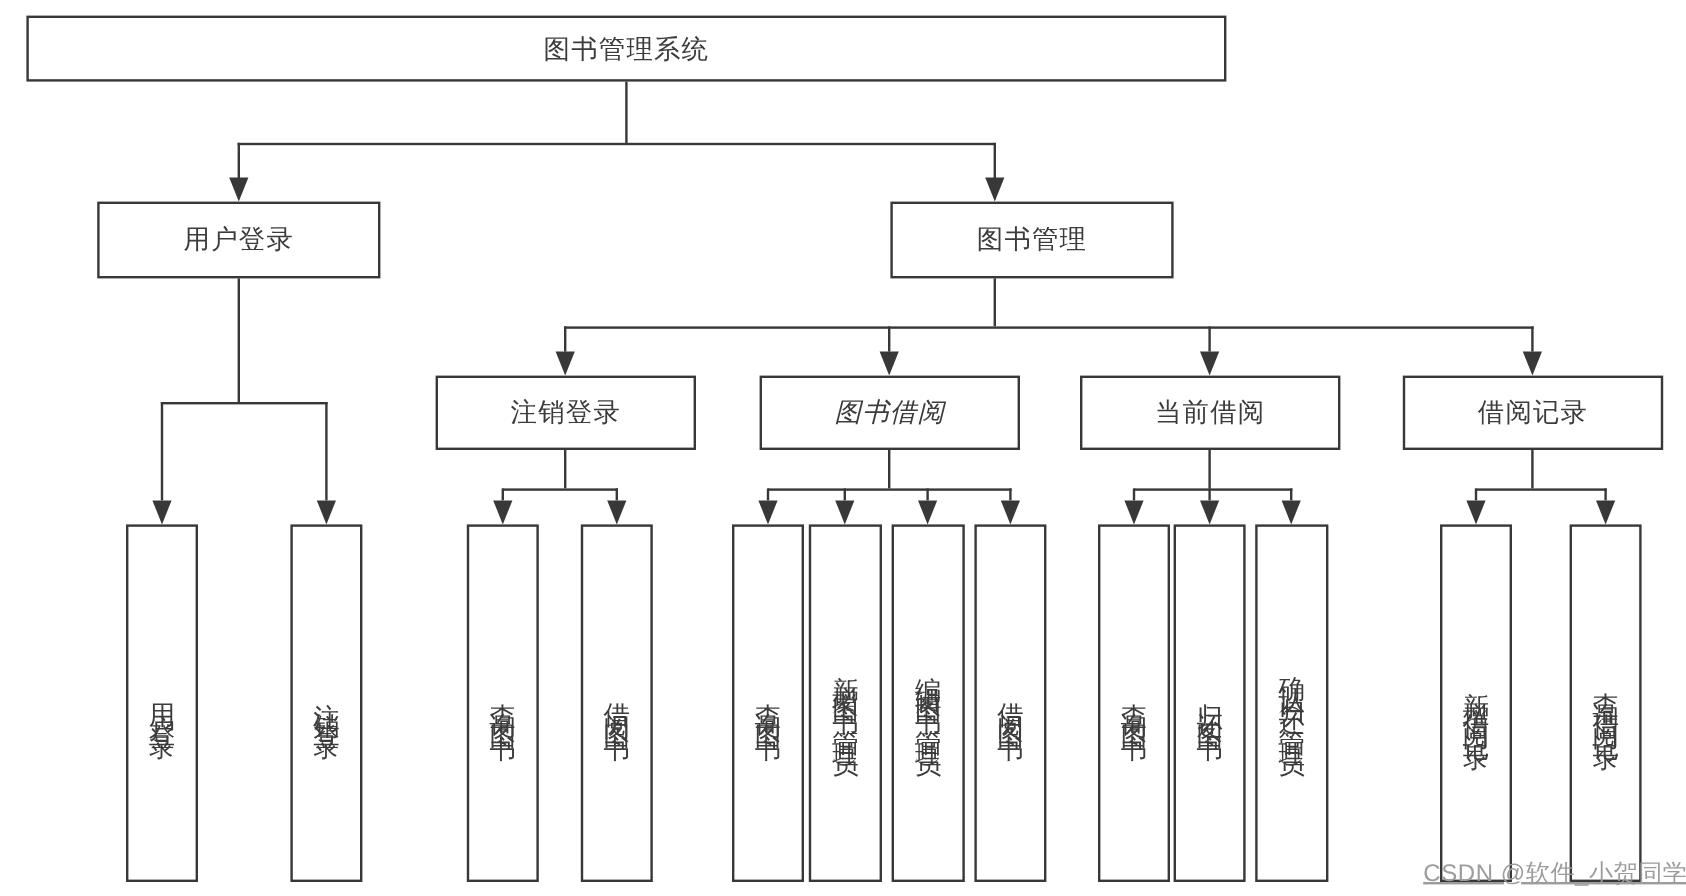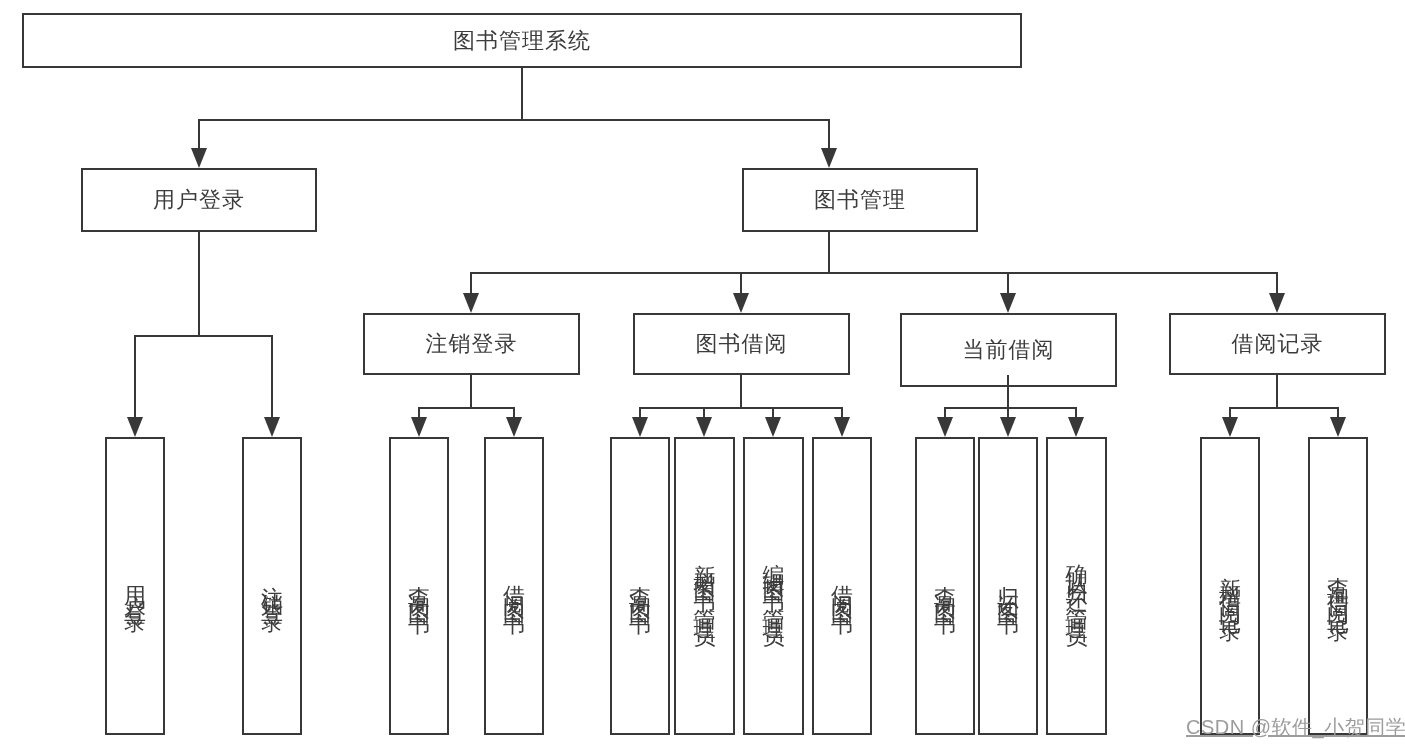--- a/index.html
+++ b/index.html
@@ -73,24 +73,24 @@
   <div class="vline" style="left:740px;top:272px;height:21px;"></div>
   <div class="arrow" style="left:733px;top:293px;"></div>
   <div class="vline" style="left:1007px;top:272px;height:21px;"></div>
   <div class="arrow" style="left:1000px;top:293px;"></div>
   <div class="vline" style="left:1276px;top:272px;height:21px;"></div>
   <div class="arrow" style="left:1269px;top:293px;"></div>
 
   <div class="box" style="left:363px;top:313px;width:217px;height:62px;">
     <span>注销登录</span>
   </div>
-  <div class="box" style="left:633px;top:313px;width:217px;height:62px;">
+  <div class="box" style="left:633px;top:313px;width:217px;height:62px;font-style:italic;">
     <span>图书借阅</span>
   </div>
-  <div class="box" style="left:900px;top:313px;width:217px;height:74px;">
+  <div class="box" style="left:900px;top:313px;width:217px;height:62px;">
     <span>当前借阅</span>
   </div>
   <div class="box" style="left:1169px;top:313px;width:217px;height:62px;">
     <span>借阅记录</span>
   </div>
 
   <div class="vline" style="left:470px;top:375px;height:32px;"></div>
   <div class="hline" style="left:419px;top:407px;width:96px;"></div>
   <div class="vline" style="left:418px;top:407px;height:10px;"></div>
   <div class="arrow" style="left:411px;top:417px;"></div>

